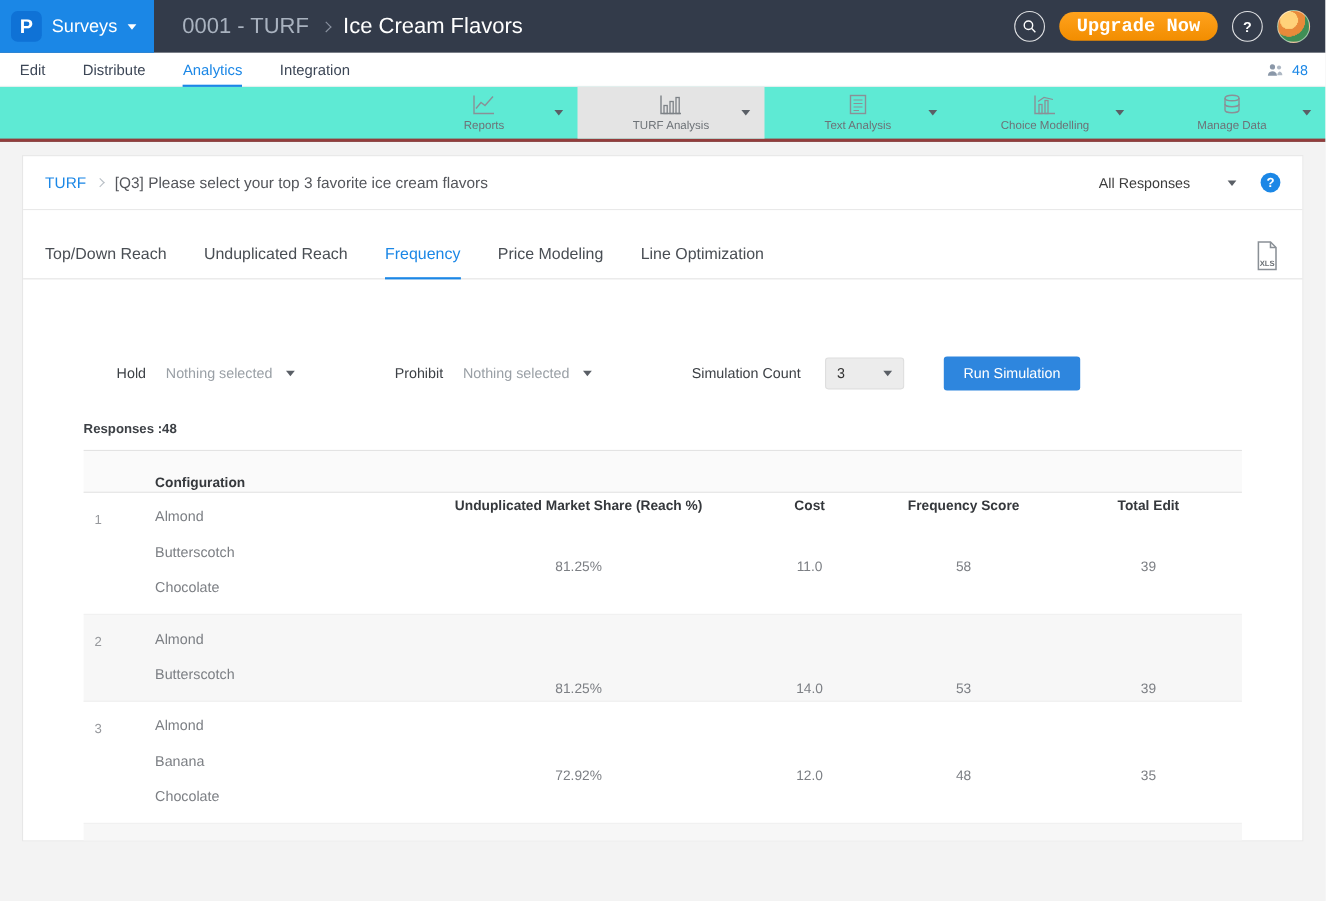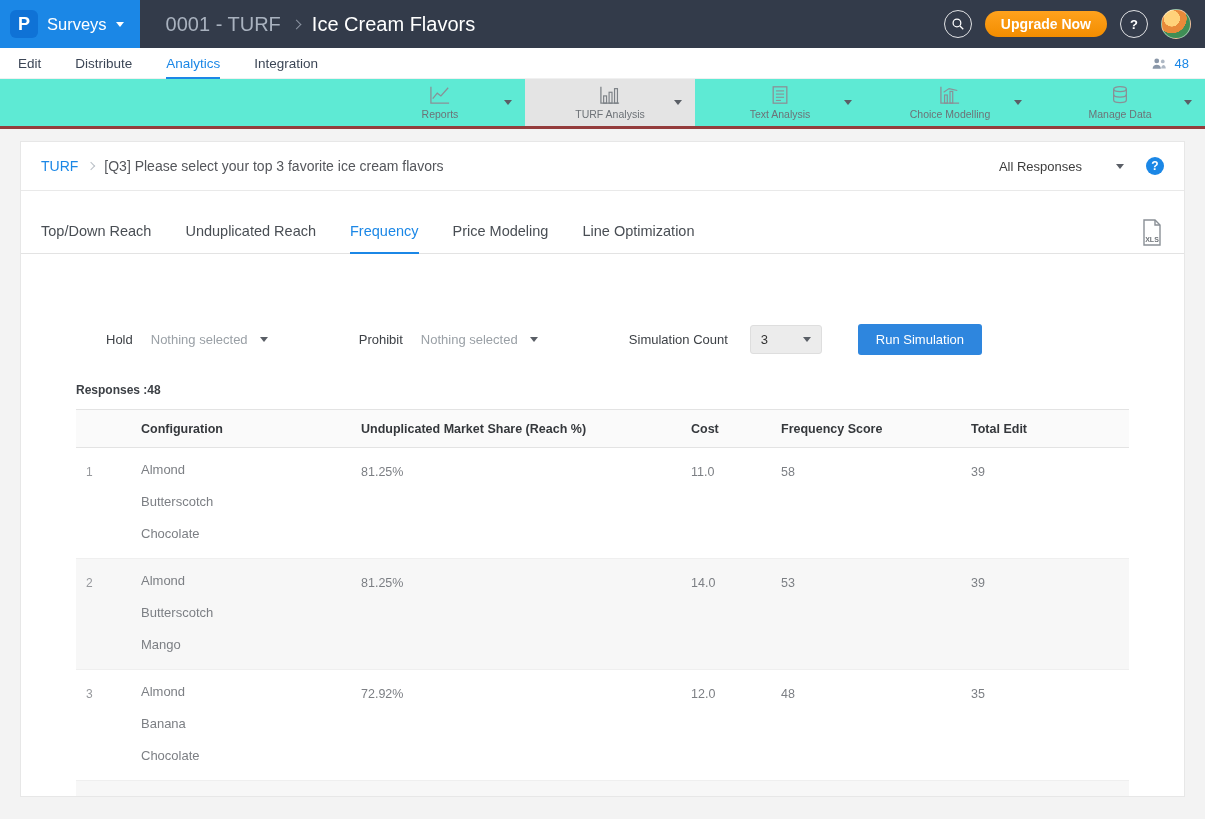--- a/index.html
+++ b/index.html
@@ -12,21 +12,21 @@
   .logo { width:28px; height:28px; border-radius:6px; background:#0f72d6; color:#fff; font-weight:bold; font-size:18px; display:flex; align-items:center; justify-content:center; }
   .brand .label { color:#fff; font-size:16.5px; }
   .tri { width:0; height:0; border-left:4px solid transparent; border-right:4px solid transparent; border-top:5px solid #5a5f66; display:inline-block; }
   .tri.white { border-top-color:#fff; }
   .crumbs { display:flex; align-items:center; gap:12px; margin-left:26px; font-size:20px; }
   .crumbs .sid { color:#a9b2bf; }
   .chev { display:inline-block; width:7px; height:7px; border-right:1.6px solid #8b93a1; border-bottom:1.6px solid #8b93a1; transform:rotate(-45deg); }
   .crumbs .stitle { color:#ffffff; }
   .top-right { margin-left:auto; display:flex; align-items:center; gap:13px; padding-right:14px; }
   .circle-btn { width:28px; height:28px; border-radius:50%; border:1.5px solid rgba(255,255,255,.85); display:flex; align-items:center; justify-content:center; color:#fff; font-size:13px; font-weight:bold; background:transparent; cursor:pointer; }
-  .upgrade { height:26px; border:none; border-radius:13px; background:linear-gradient(#ffa21d,#f28d00); color:#fff; font-size:14px; font-weight:bold; padding:0 16px; cursor:pointer; font-family:Liberation Sans, sans-serif; }
+  .upgrade { height:26px; border:none; border-radius:13px; background:linear-gradient(#ffa21d,#f28d00); color:#fff; font-size:17px; font-weight:bold; padding:0 16px; cursor:pointer; font-family:Liberation Mono, monospace; }
   .avatar { width:30px; height:30px; border-radius:50%; background:radial-gradient(circle at 35% 30%, #ffd27a 0 30%, #e88a3a 31% 55%, #3f8e55 56% 100%); border:1.5px solid rgba(255,255,255,.5); cursor:pointer; }
 
   
   .nav { height:31px; background:#fff; display:flex; align-items:center; padding:0 16px 0 18px; border-bottom:1px solid #f0f0f0; }
   .nav-item { font-size:13.5px; color:#3c4656; margin-right:34px; height:31px; display:flex; align-items:center; cursor:pointer; border-bottom:2px solid transparent; padding-top:2px; }
   .nav-item.active { color:#1b87e6; border-bottom-color:#1b87e6; }
   .nav-right { margin-left:auto; display:flex; align-items:center; gap:7px; }
   .nav-right .count { color:#1b87e6; font-size:13px; }
 
   
@@ -59,21 +59,21 @@
   .select-plain { margin-right:28px; }
   .select-box { background:#ececec; border:1px solid #dedede; border-radius:3px; height:29px; width:72px; display:flex; align-items:center; justify-content:space-between; padding:0 10px; font-size:13px; color:#333; cursor:pointer; margin-left:8px; }
   .run-btn { margin-left:22px; height:31px; padding:0 18px; background:#2e86de; color:#fff; border:none; border-radius:3px; font-size:13px; cursor:pointer; font-family:"Liberation Sans",sans-serif; }
 
   .responses { font-size:12px; font-weight:bold; color:#3d4146; padding:28px 0 12px 55px; }
 
   .table { margin:0 55px; border-top:1px solid #e3e3e3; }
   .thead, .trow { display:grid; grid-template-columns:65px 220px 330px 90px 190px 1fr; }
   .thead { background:#fafafa; border-bottom:1px solid #e3e3e3; height:38px; align-items:center; }
   .th { font-size:12.5px; font-weight:bold; color:#35383c; }
-  .th.num, .td.num { text-align:left; }
+  .th.num, .td.num { text-align:center;margin-top:43px; }
   .th:last-child, .td:last-child { padding-right:12px; }
   .trow { border-bottom:1px solid #efefef; }
   .trow.alt { background:#f7f7f7; }
   .td { font-size:13px; color:#7c7f84; }
   .td.idx { color:#97999d; font-size:12px; padding:17px 0 0 10px; }
   .td.num { padding-top:17px; font-size:12.5px; }
   .td.cfg { padding:6px 0 8px; }
   .td.cfg div { line-height:32px; }
   .row-partial { height:15px; background:#f7f7f7; }
   svg { display:block; }
@@ -248,21 +248,20 @@
         <div class="td num">11.0</div>
         <div class="td num">58</div>
         <div class="td num">39</div>
       </div>
 
       <div class="trow alt">
         <div class="td idx">2</div>
         <div class="td cfg">
           <div>Almond</div>
           <div>Butterscotch</div>
-          <div>Mango</div>
         </div>
         <div class="td num">81.25%</div>
         <div class="td num">14.0</div>
         <div class="td num">53</div>
         <div class="td num">39</div>
       </div>
 
       <div class="trow">
         <div class="td idx">3</div>
         <div class="td cfg">

